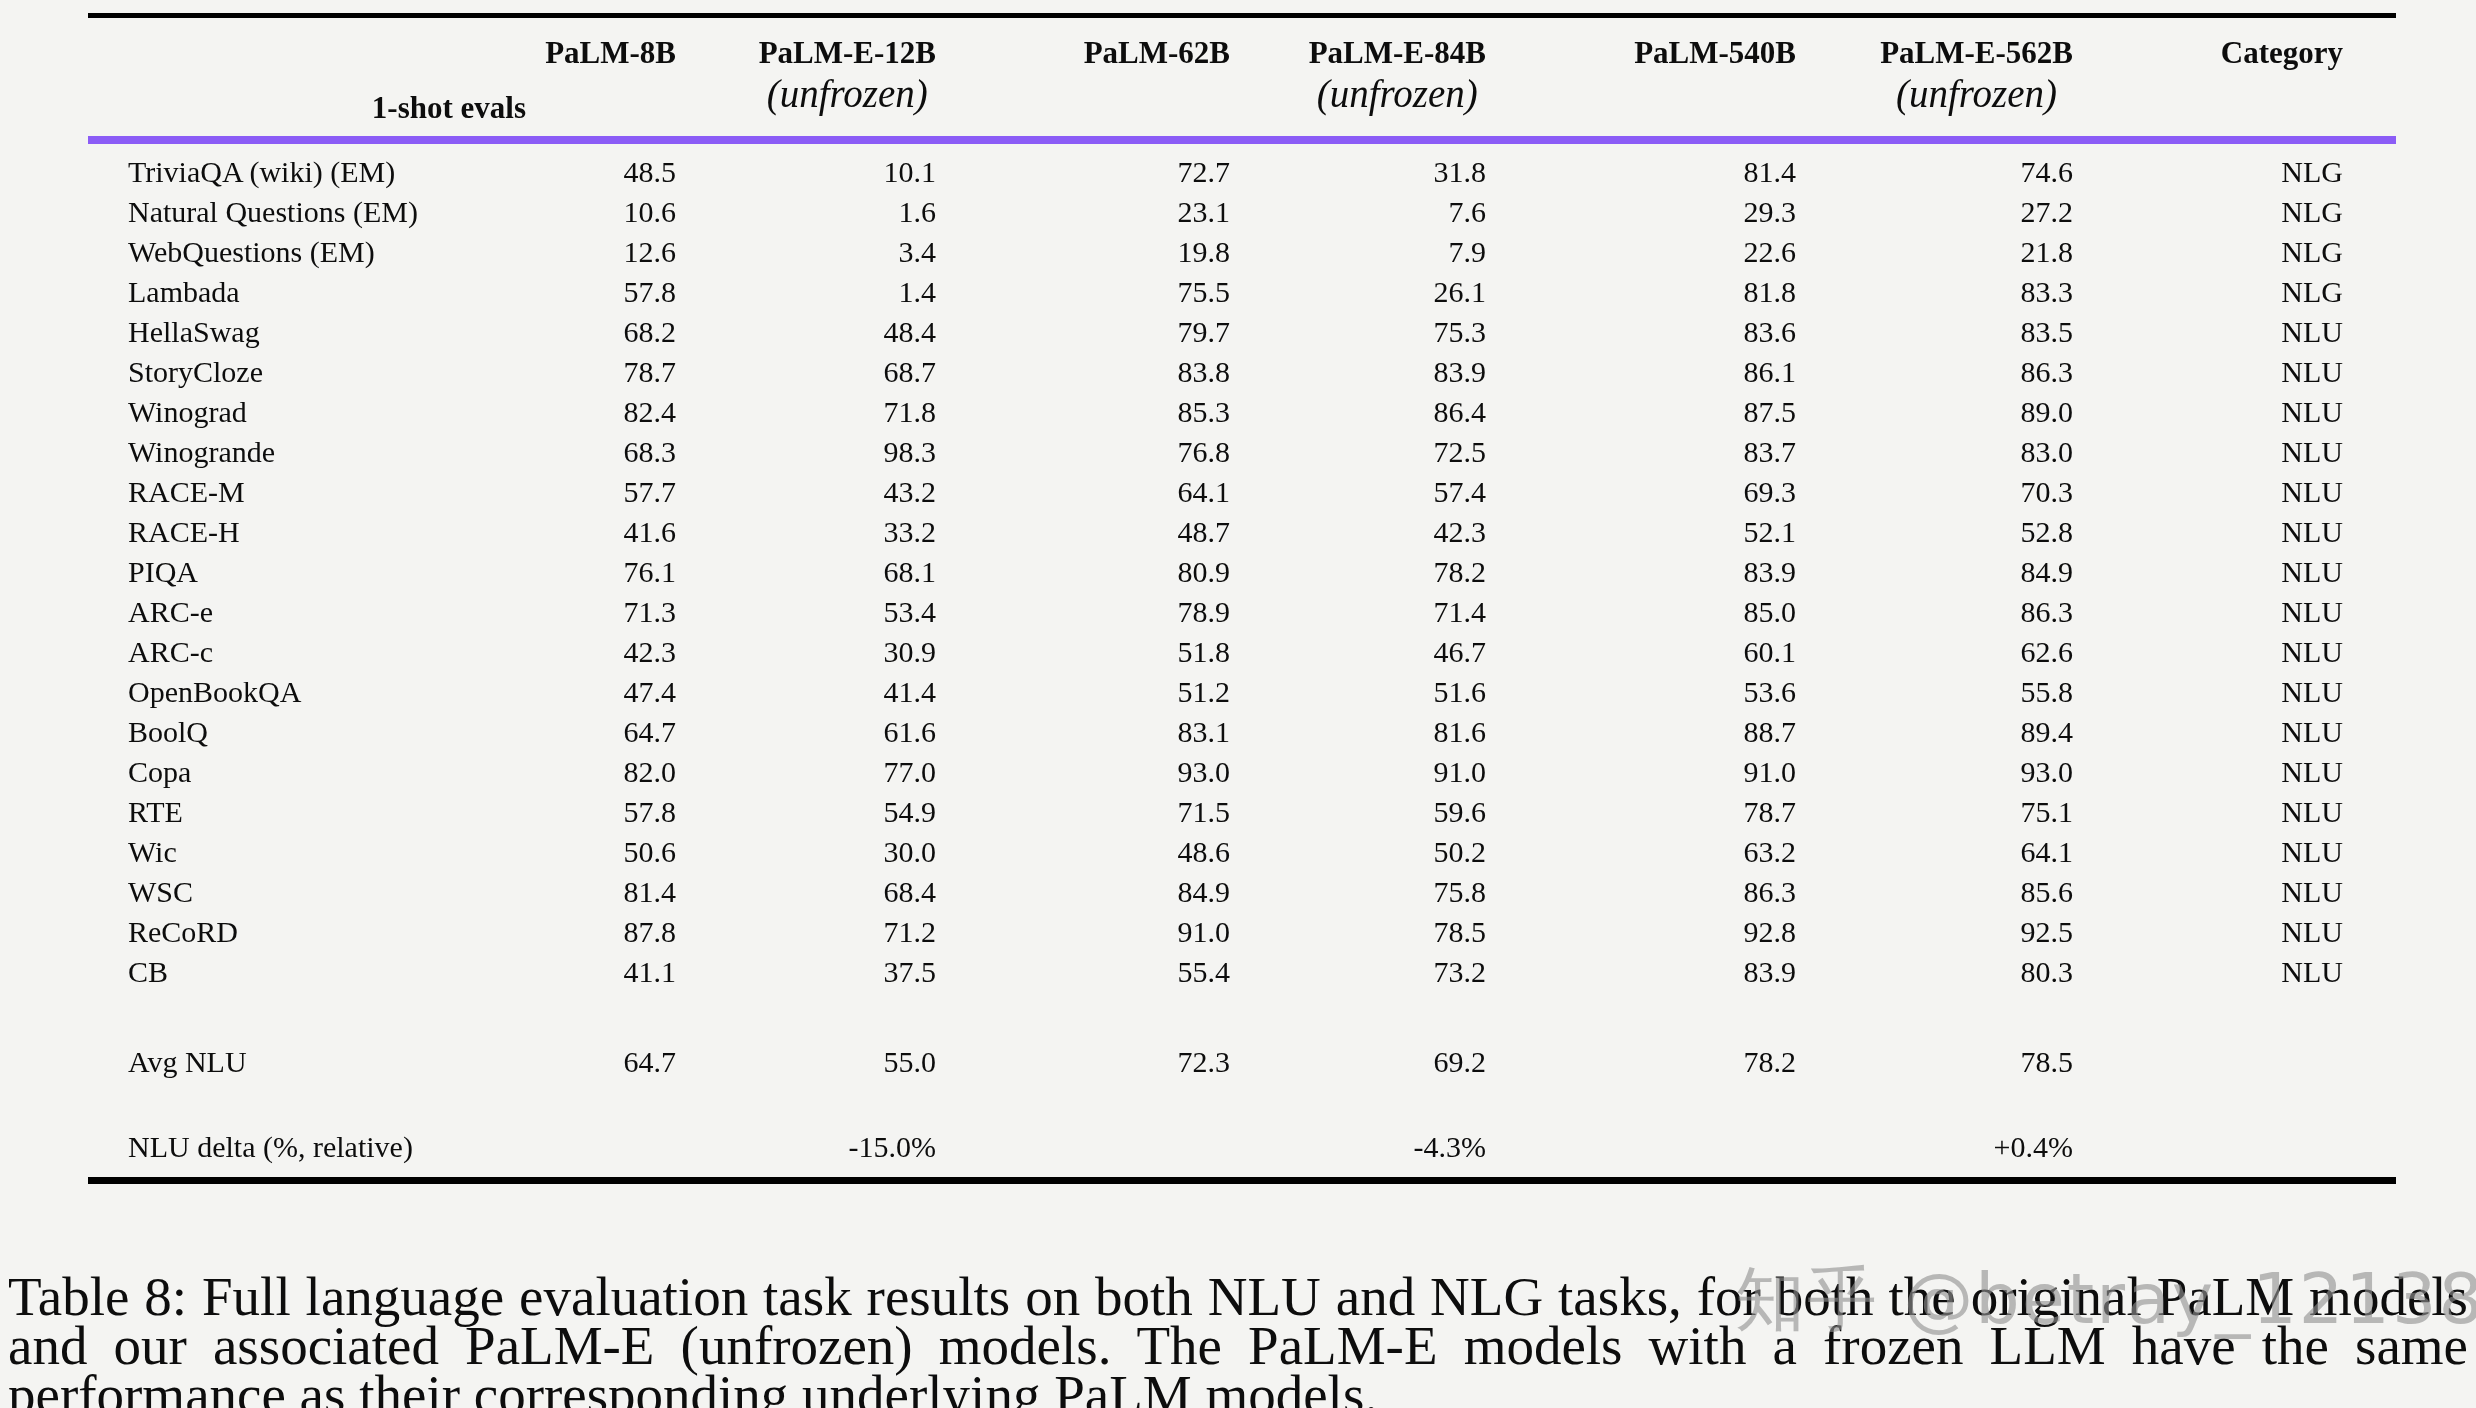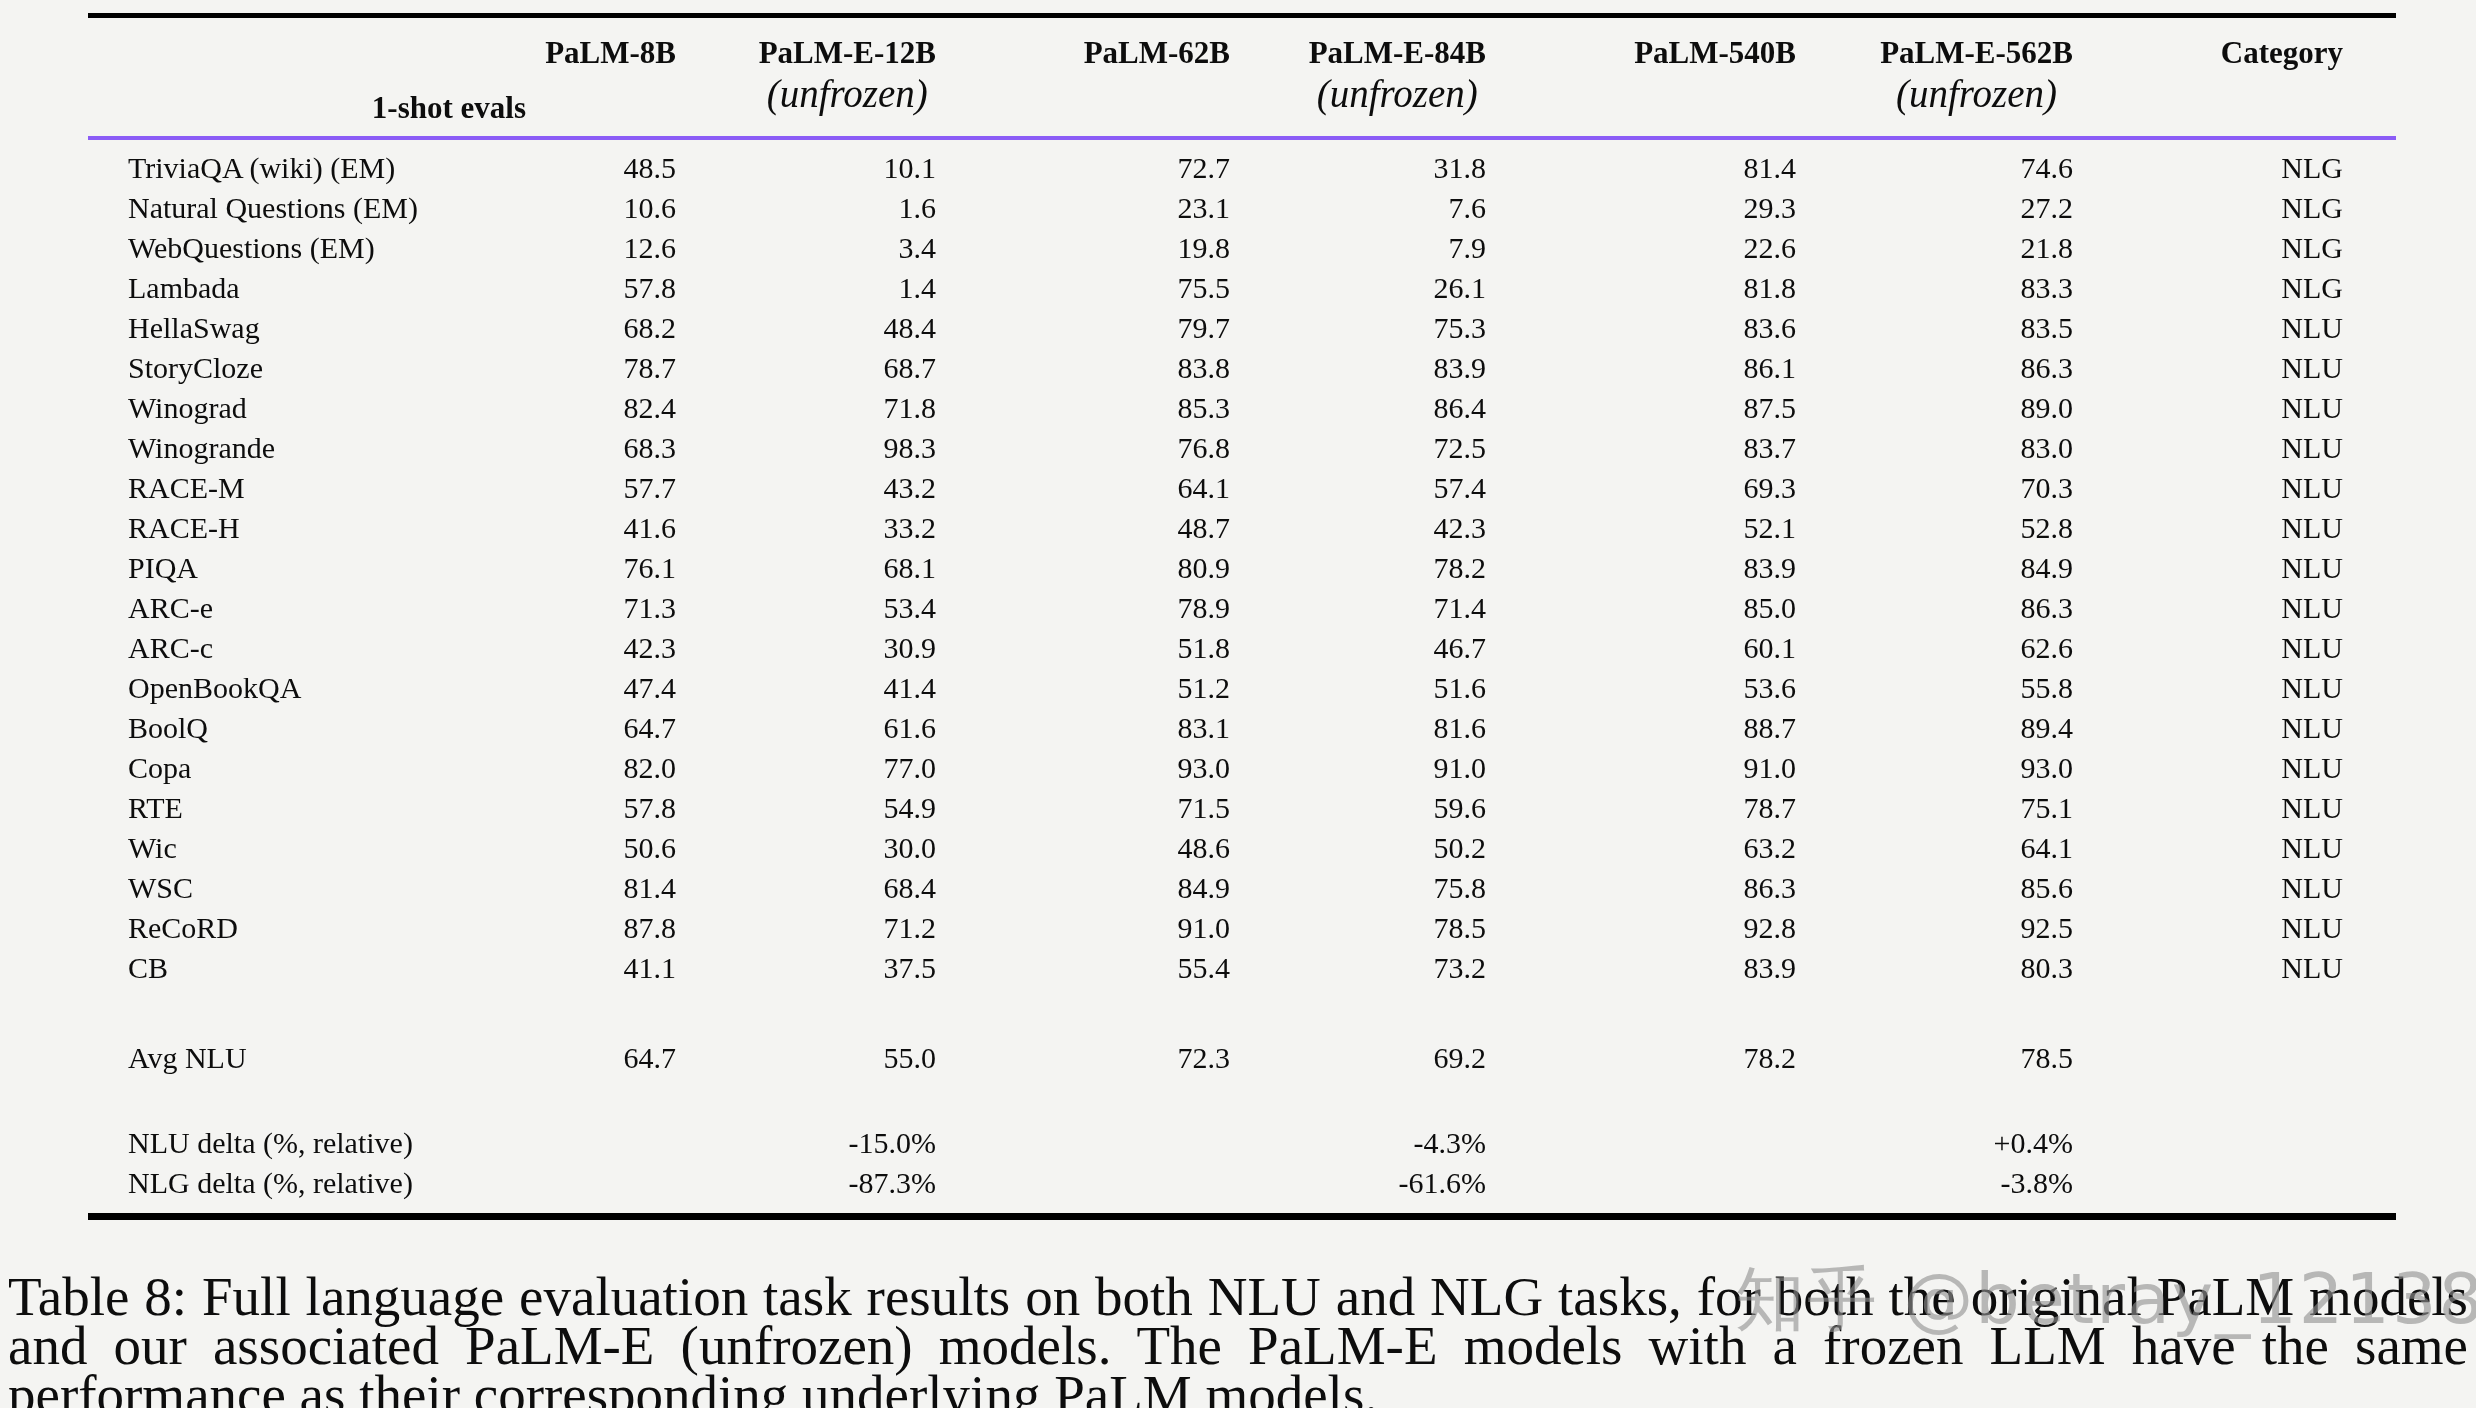--- a/index.html
+++ b/index.html
@@ -13,21 +13,21 @@
   }
 
   table.paper-table {
     position:absolute; left:88px; top:13px;
     width:2308px;
     border-collapse:collapse;
     table-layout:fixed;
     border-top:5px solid #000;
     border-bottom:7px solid #000;
   }
-  thead th { border-bottom:4px solid #8b5cf6; }
+  thead th { border-bottom:8px solid #8b5cf6; }
 
   th, td {
     padding:0; margin:0;
     font-size:30px;
     white-space:nowrap;
     overflow:visible;
   }
 
   th.corner {
     text-align:right; vertical-align:bottom;
@@ -359,30 +359,20 @@
       <tr>
         <td class="task-cell">NLU delta (%, relative)</td>
         <td class="num-cell"></td>
         <td class="num-cell">-15.0%</td>
         <td class="num-cell"></td>
         <td class="num-cell">-4.3%</td>
         <td class="num-cell"></td>
         <td class="num-cell">+0.4%</td>
         <td class="cat-cell"></td>
       </tr>
-      <tr>
-        <td class="task-cell">NLG delta (%, relative)</td>
-        <td class="num-cell"></td>
-        <td class="num-cell">-87.3%</td>
-        <td class="num-cell"></td>
-        <td class="num-cell">-61.6%</td>
-        <td class="num-cell"></td>
-        <td class="num-cell">-3.8%</td>
-        <td class="cat-cell"></td>
-      </tr>
       <tr class="spacer-row">
         <td colspan="8" style="height: 10px;"></td>
       </tr>
     </tbody>
 </table>
 
 <div class="caption">Table 8: Full language evaluation task results on both NLU and NLG tasks, for both the original PaLM models and our associated PaLM-E (unfrozen) models. The PaLM-E models with a frozen LLM have the same performance as their corresponding underlying PaLM models.</div>
 <div class="watermark">知乎 @betray_12138</div>
 
 </body></html>

